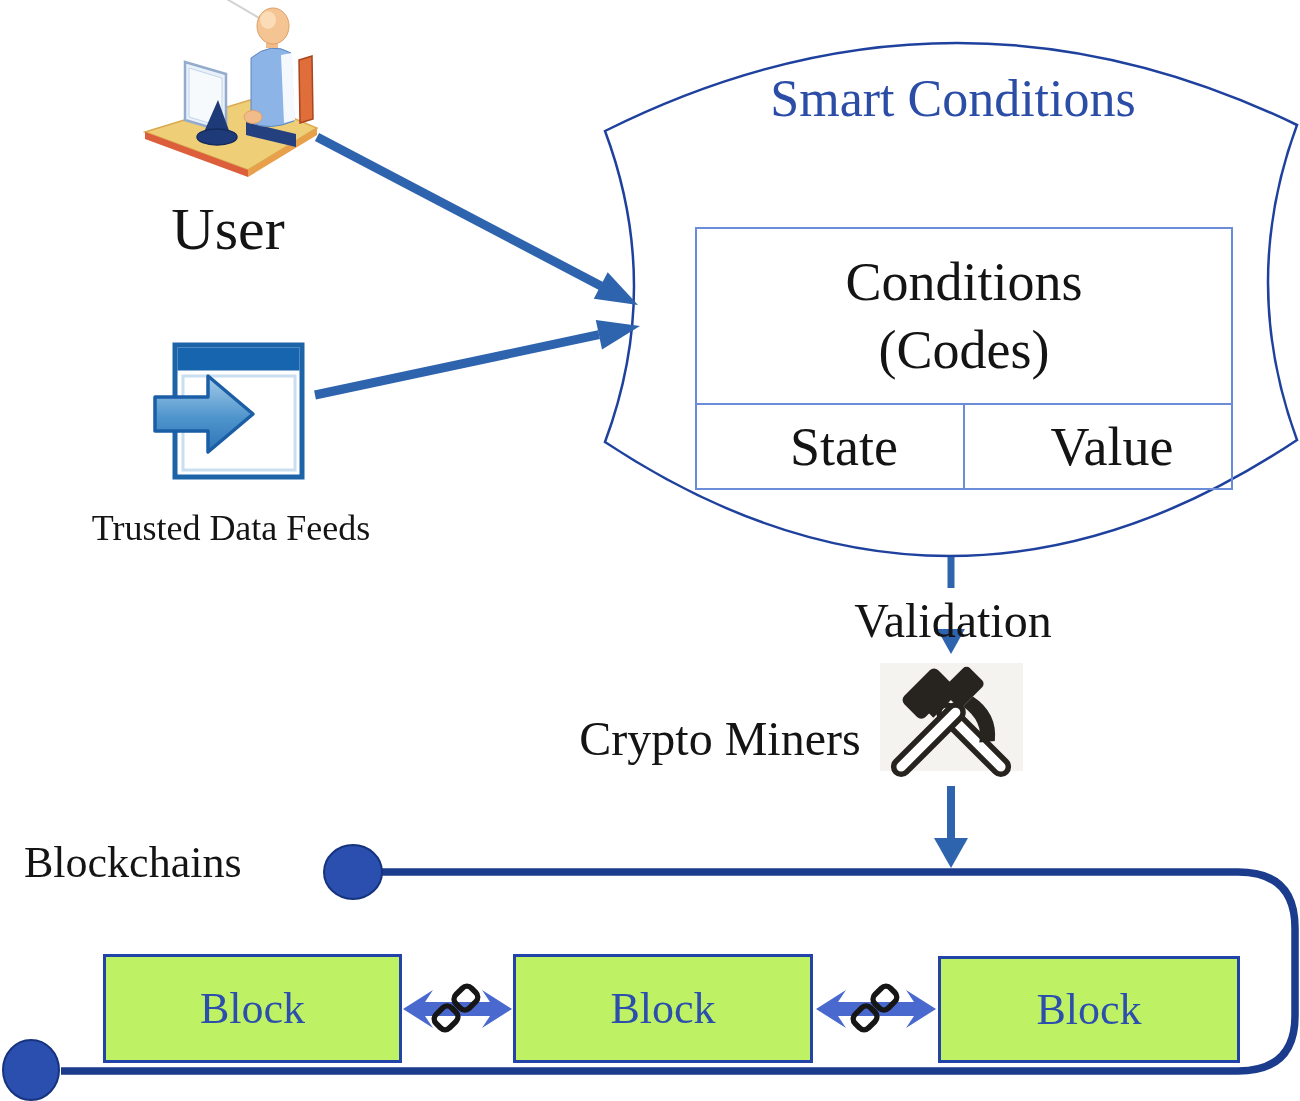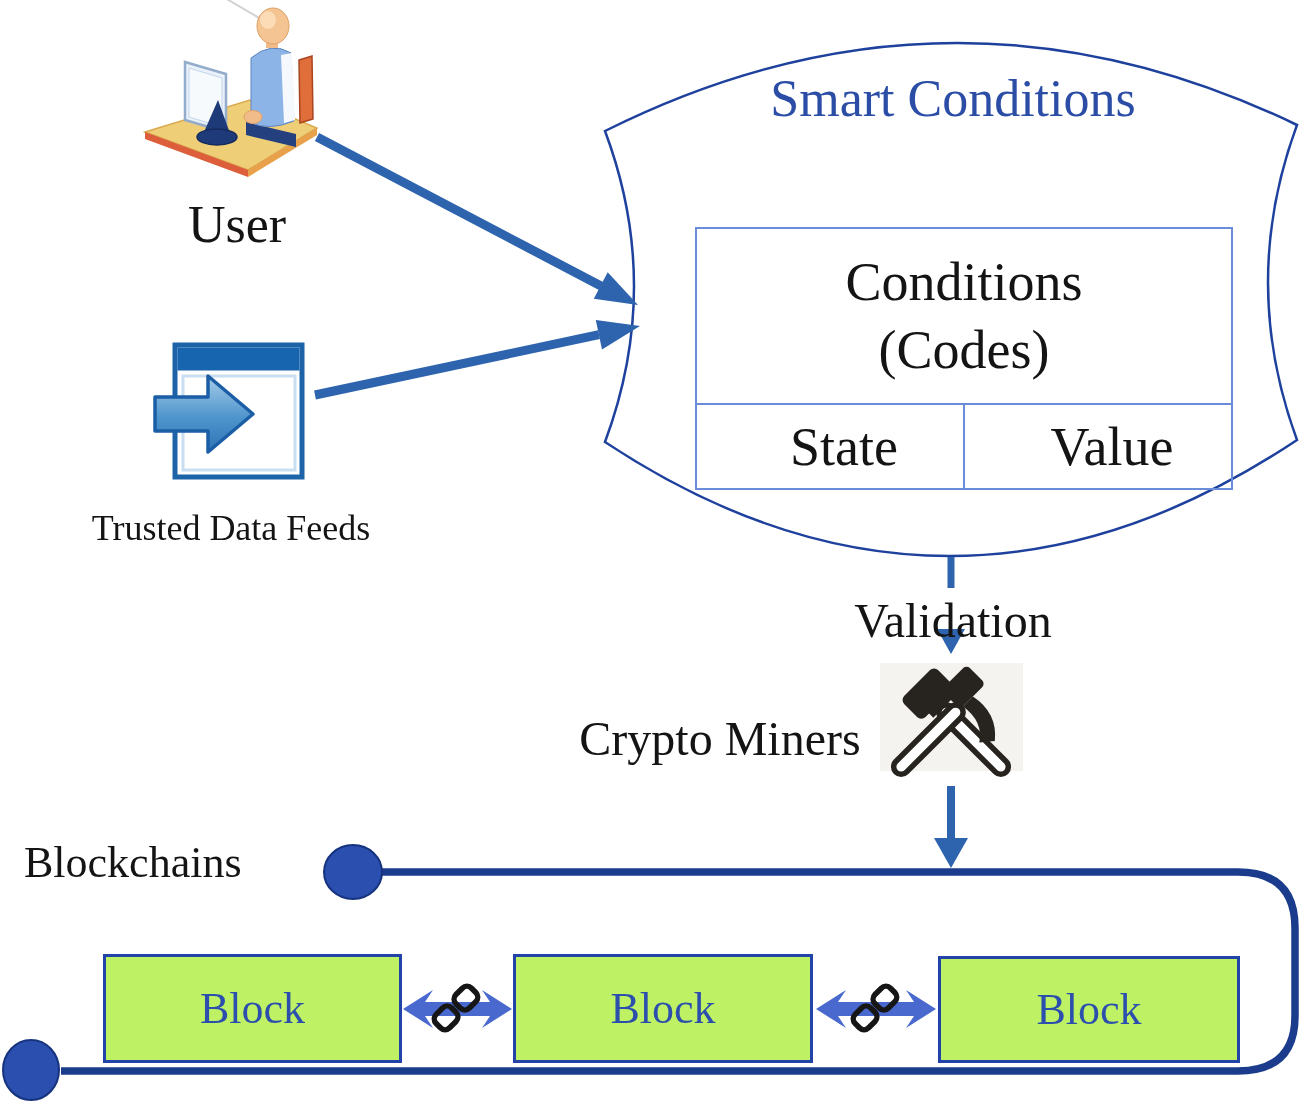--- a/index.html
+++ b/index.html
@@ -152,21 +152,21 @@
   </div>
   <div class="block-box" style="left:513px;top:954px;width:300px;height:109px;">
     <span>Block</span>
   </div>
   <div class="block-box" style="left:938px;top:956px;width:302px;height:107px;">
     <span>Block</span>
   </div>
 
   <div class="lbl blue-text center" style="left:953px;top:70px;font-size:52px;z-index:4">Smart Conditions</div>
 
-  <div class="lbl center" style="left:237px;top:196px;font-size:52px;z-index:4">User</div>
+  <div class="lbl center" style="left:228px;top:196px;font-size:60px;z-index:4">User</div>
 
   <div class="lbl center" style="left:231px;top:508px;font-size:36px;z-index:4">Trusted Data Feeds</div>
 
   <div class="lbl center" style="left:953px;top:594px;font-size:48px;z-index:4">Validation</div>
 
   <div class="lbl center" style="left:720px;top:712px;font-size:48px;z-index:4">Crypto Miners</div>
 
   <div class="lbl" style="left:24px;top:838px;font-size:44px;z-index:4">Blockchains</div>
 
 </div>

